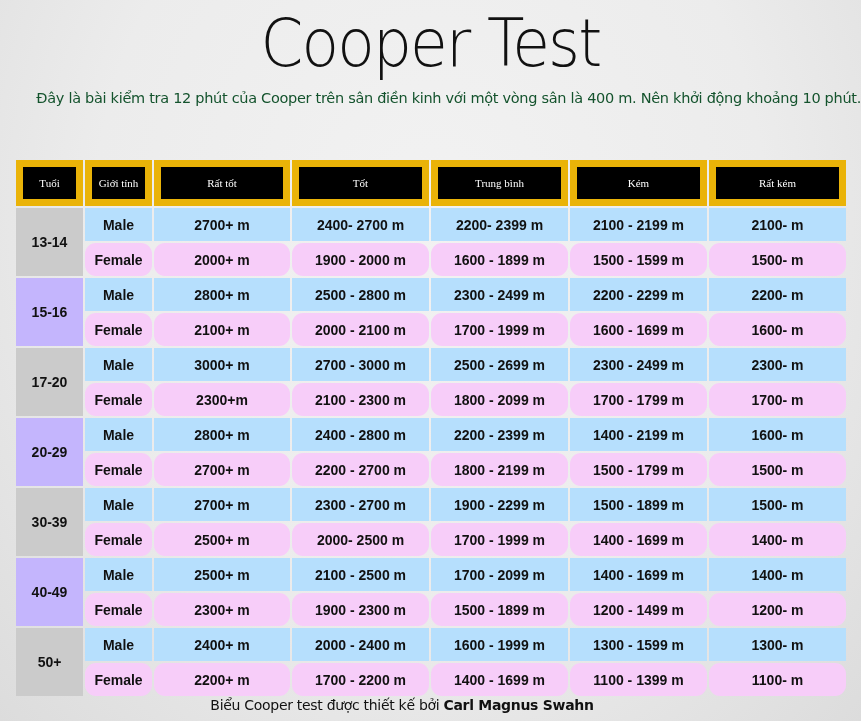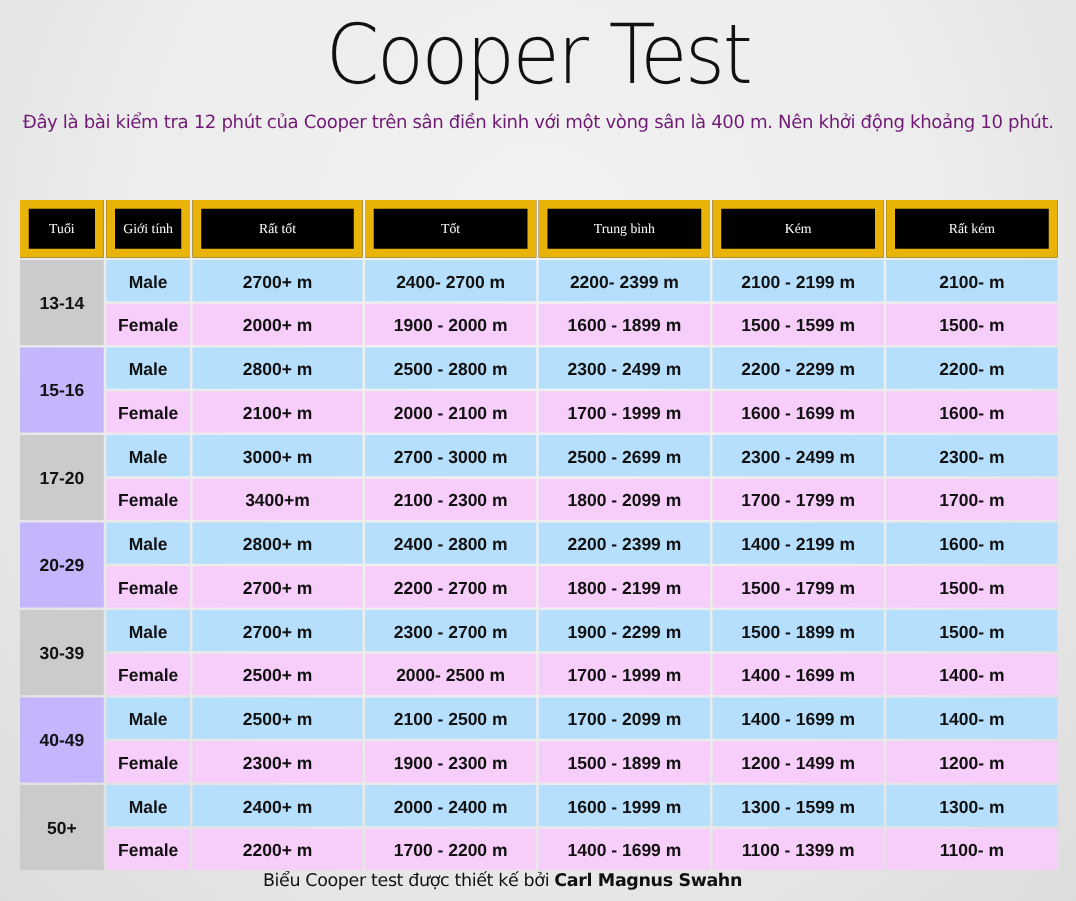--- a/index.html
+++ b/index.html
@@ -9,22 +9,22 @@
     font-family: "Liberation Sans", sans-serif;
     position:relative;
   }
   .title {
     position:absolute; left:0; top:6px; width:861px; text-align:center;
     font-family: "DejaVu Sans", sans-serif; font-weight:200;
     font-size:66px; letter-spacing:-2px; color:#111; line-height:76px;
     transform: scaleX(0.93);
   }
   .desc {
-    position:absolute; left:0; top:88px; width:861px; text-align:center;
-    font-family: "DejaVu Sans", sans-serif; font-size:14.5px; color:#701a75; line-height:21px;
+    position:absolute; left:0; top:88px; width:861px; text-align:right;
+    font-family: "DejaVu Sans", sans-serif; font-size:14.5px; color:#14532d; line-height:21px;
     letter-spacing:-0.3px;
   }
   .desc div { white-space:nowrap; }
   table.cooper {
     position:absolute; left:14px; top:158px;
     border-collapse:separate; border-spacing:2px;
     table-layout:fixed;
   }
   table.cooper th {
     background:#000; color:#fff; font-family:"Liberation Serif", serif;
@@ -33,21 +33,21 @@
     border:7px solid #eab308;
   }
   table.cooper td {
     height:33px; padding:0; text-align:center; vertical-align:middle;
     font-weight:bold; font-size:14px; color:#111;
   }
   td.age { font-size:14px; }
   td.age.dark { background:#cbcbcb; }
   td.age.light { background:#c4b5fd; }
   tr.male td.val, tr.male td.gender { background:#b6dffd; }
-  tr.female td.val, tr.female td.gender { background:#f7cdf9; }
+  tr.female td.val, tr.female td.gender { background:#f7cdf9;border-radius:11px; }
   .credit {
     position:absolute; left:0; top:697px; width:804px; text-align:center;
     font-family: "DejaVu Sans", sans-serif; font-size:14px; color:#111;
     letter-spacing:-0.3px;
   }
   .credit b { font-weight:bold; }
 </style>
 </head>
 <body>
 
@@ -117,21 +117,21 @@
         <td rowspan="2" class="age dark">17-20</td>
         <td class="gender">Male</td>
         <td class="val">3000+ m</td>
         <td class="val">2700 - 3000 m</td>
         <td class="val">2500 - 2699 m</td>
         <td class="val">2300 - 2499 m</td>
         <td class="val">2300- m</td>
       </tr>
       <tr class="female">
         <td class="gender">Female</td>
-        <td class="val">3400+m</td>
+        <td class="val">2300+m</td>
         <td class="val">2100 - 2300 m</td>
         <td class="val">1800 - 2099 m</td>
         <td class="val">1700 - 1799 m</td>
         <td class="val">1700- m</td>
       </tr>
       <tr class="male">
         <td rowspan="2" class="age light">20-29</td>
         <td class="gender">Male</td>
         <td class="val">2800+ m</td>
         <td class="val">2400 - 2800 m</td>

